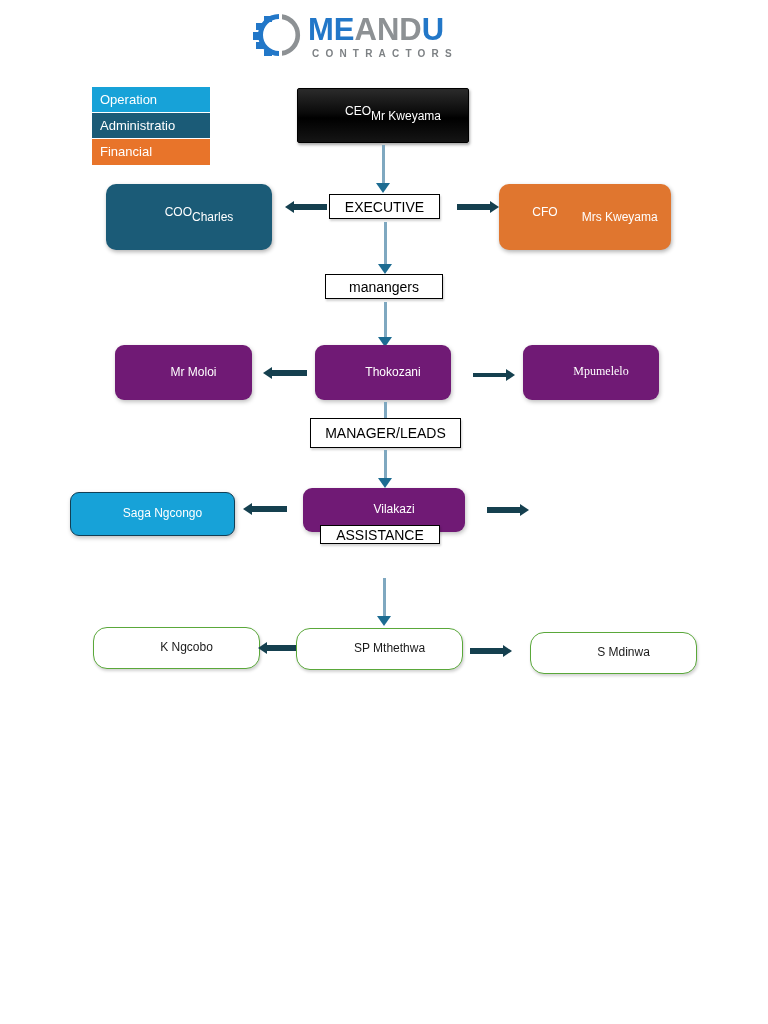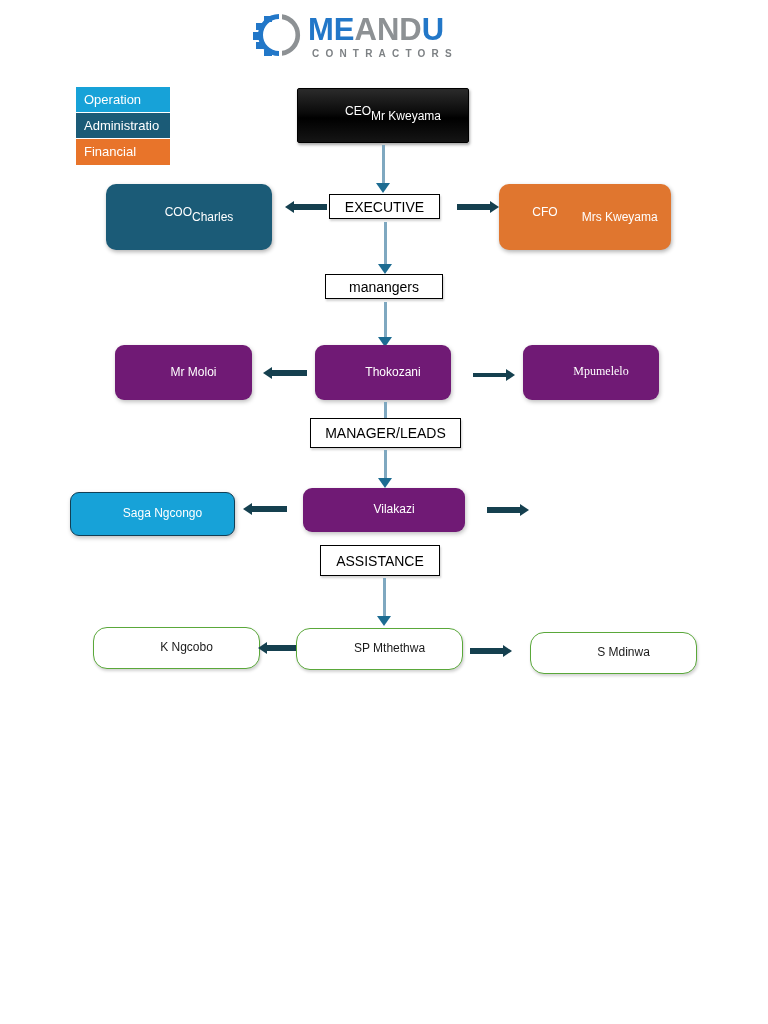--- a/index.html
+++ b/index.html
@@ -57,23 +57,23 @@
     color: #7d8184;
     letter-spacing: 6.2px;
     margin-top: 4px;
     margin-left: 4px;
     white-space: nowrap;
   }
 
   
   .legend {
     position: absolute;
-    left: 76px;
+    left: 92px;
     top: 87px;
-    width: 94px;
+    width: 118px;
   }
   .legend-item {
     height: 26px;
     line-height: 26px;
     color: #ffffff;
     font-size: 13px;
     padding-left: 8px;
     box-sizing: border-box;
     border-bottom: 1px solid #ffffff;
     white-space: nowrap;
@@ -314,21 +314,21 @@
   <div class="node node-blue" style="left:303px; top:488px; width:162px; height:44px;">
     <div class="line1">Vilakazi</div>
   </div>
 
   <div class="h-arrow right thick" style="left:487px; top:503px; width:42px;">
     <div class="shaft"></div>
       <div class="head"></div>
   </div>
 
 
-  <div class="label-box" style="left:320px; top:545px; width:120px; height:31px;">ASSISTANCE</div>
+  <div class="label-box" style="left:320px; top:525px; width:120px; height:19px;">ASSISTANCE</div>
 
   <div class="v-conn" style="left:377px; top:578px; height:48px;">
     <div class="shaft"></div>
       <div class="head"></div>
   </div>
 
   <div class="node node-green" style="left:93px; top:627px; width:167px; height:42px;">
     <div class="line1">K Ngcobo</div>
   </div>
 

